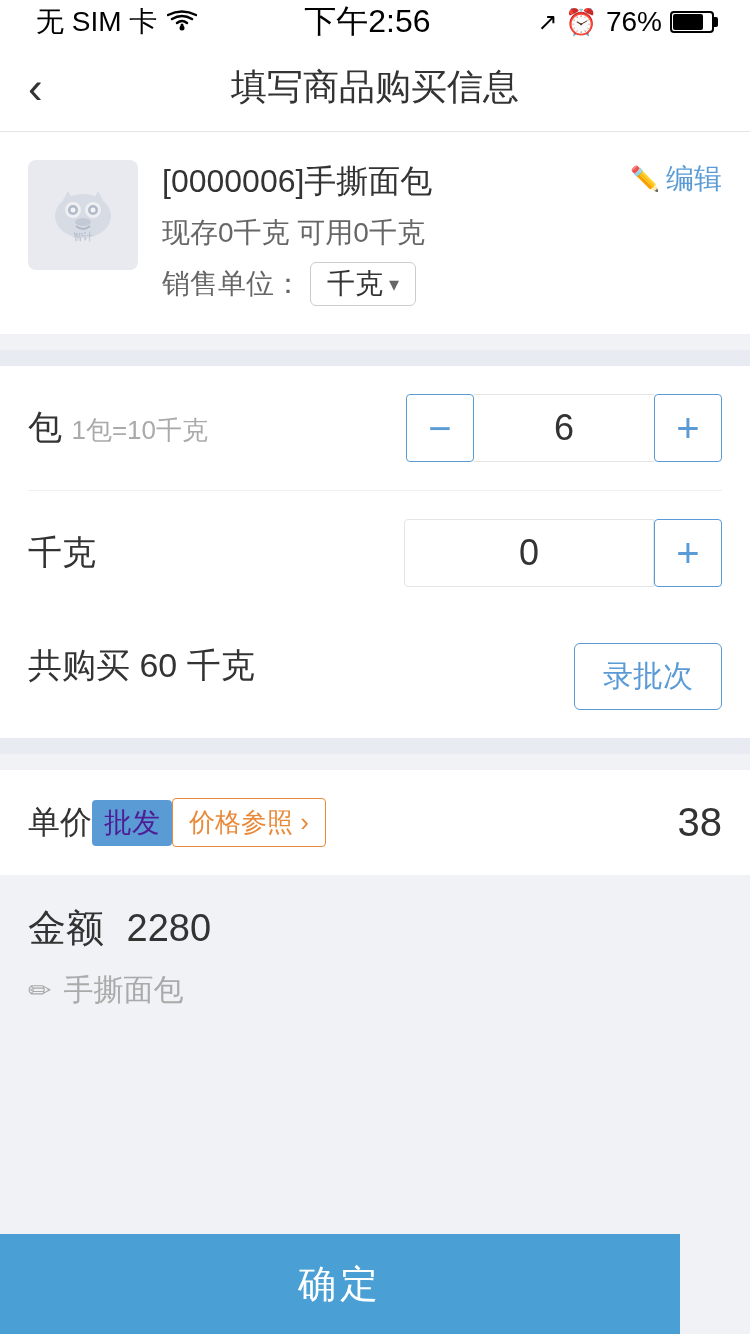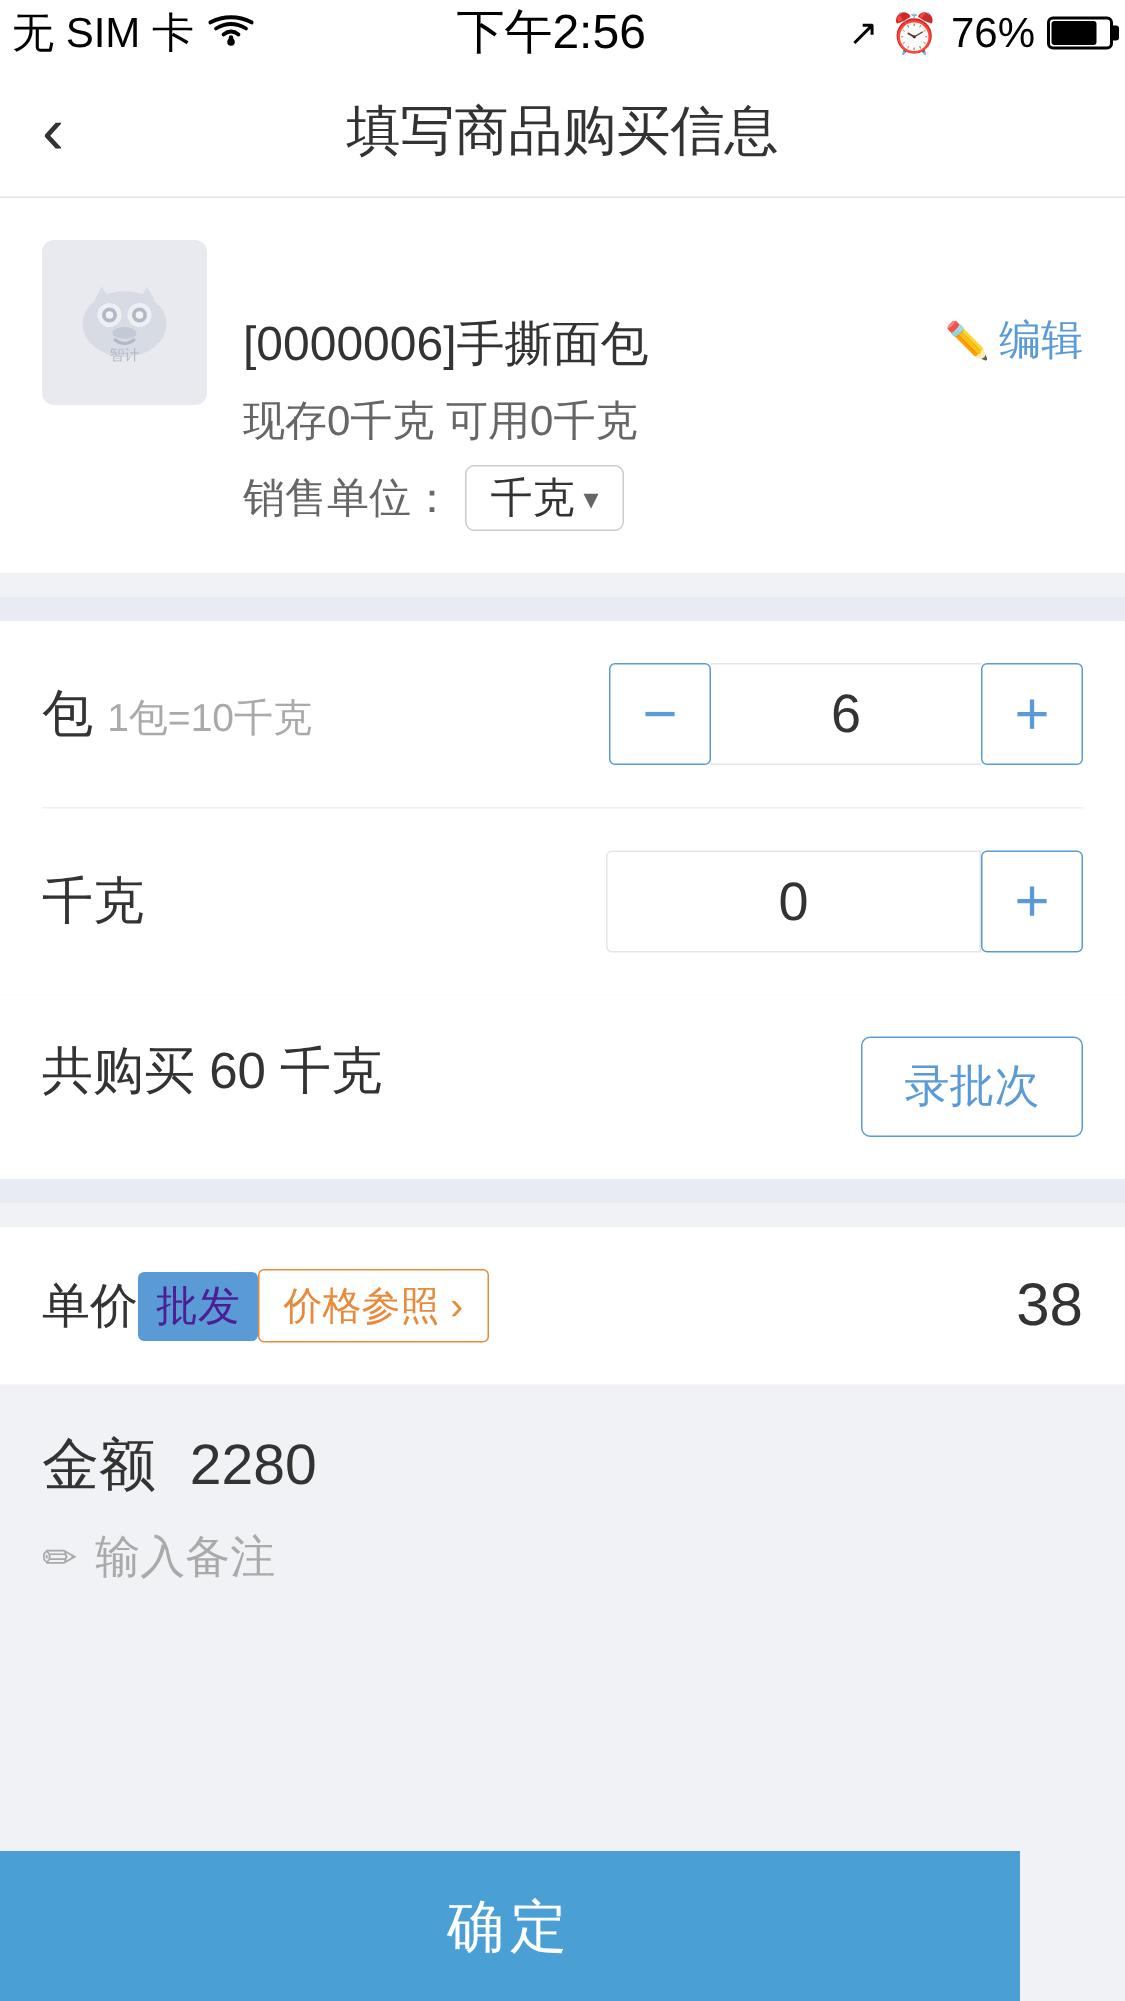--- a/index.html
+++ b/index.html
@@ -13,21 +13,21 @@
       color: #333;
     }
 
     
     .status-bar {
       height: 44px;
       background: #fff;
       display: flex;
       align-items: center;
       justify-content: space-between;
-      padding: 0 8px;
+      padding: 0 36px;
       font-size: 28px;
       color: #000;
     }
     .status-left { display: flex; align-items: center; gap: 10px; }
     .status-center { font-size: 32px; font-weight: 500; }
     .status-right { display: flex; align-items: center; gap: 8px; font-size: 28px; }
     .battery-icon {
       display: inline-block;
       width: 44px;
       height: 22px;
@@ -350,21 +350,21 @@
       <ellipse cx="35" cy="34" rx="8" ry="4" fill="#7a8aa0" opacity="0.5"></ellipse>
       <path d="M28 38 Q35 44 42 38" stroke="#7a8aa0" stroke-width="2" fill="none"></path>
 
       <path d="M15 12 L20 3 L25 12" fill="#c8cdd8"></path>
       <path d="M45 12 L50 3 L55 12" fill="#c8cdd8"></path>
 
       <text x="35" y="52" text-anchor="middle" font-size="10" fill="#7a8aa0" font-family="sans-serif">智计</text>
     </svg>
   </div>
   <div class="product-info">
-    <div style="display:flex; justify-content:space-between; align-items:flex-start;margin-top:48px;">
+    <div style="display:flex; justify-content:space-between; align-items:flex-start;">
       <div class="product-name">[0000006]手撕面包</div>
       <div class="edit-btn">
         <span class="edit-icon">✏️</span>
         <span>编辑</span>
       </div>
     </div>
     <div class="product-stock">现存0千克   可用0千克</div>
     <div class="product-unit">
       <span>销售单位：</span>
       <span class="unit-badge">千克</span>
@@ -415,21 +415,21 @@
   <span class="price-value">38</span>
 </div>
 
 <div class="amount-section">
   <div class="amount-row">
     <span>金额</span>
     <span style="margin-left:12px;">2280</span>
   </div>
   <div class="remark-row">
     <span class="pencil-icon">✏</span>
-    <span>输入备注</span>
+    <span>手撕面包</span>
   </div>
 </div>
 
 <div class="empty-space" style="height: 340px;"></div>
 
 <div class="confirm-btn-container">
   <button class="confirm-btn">确定</button>
 </div>
 
 </body></html>

